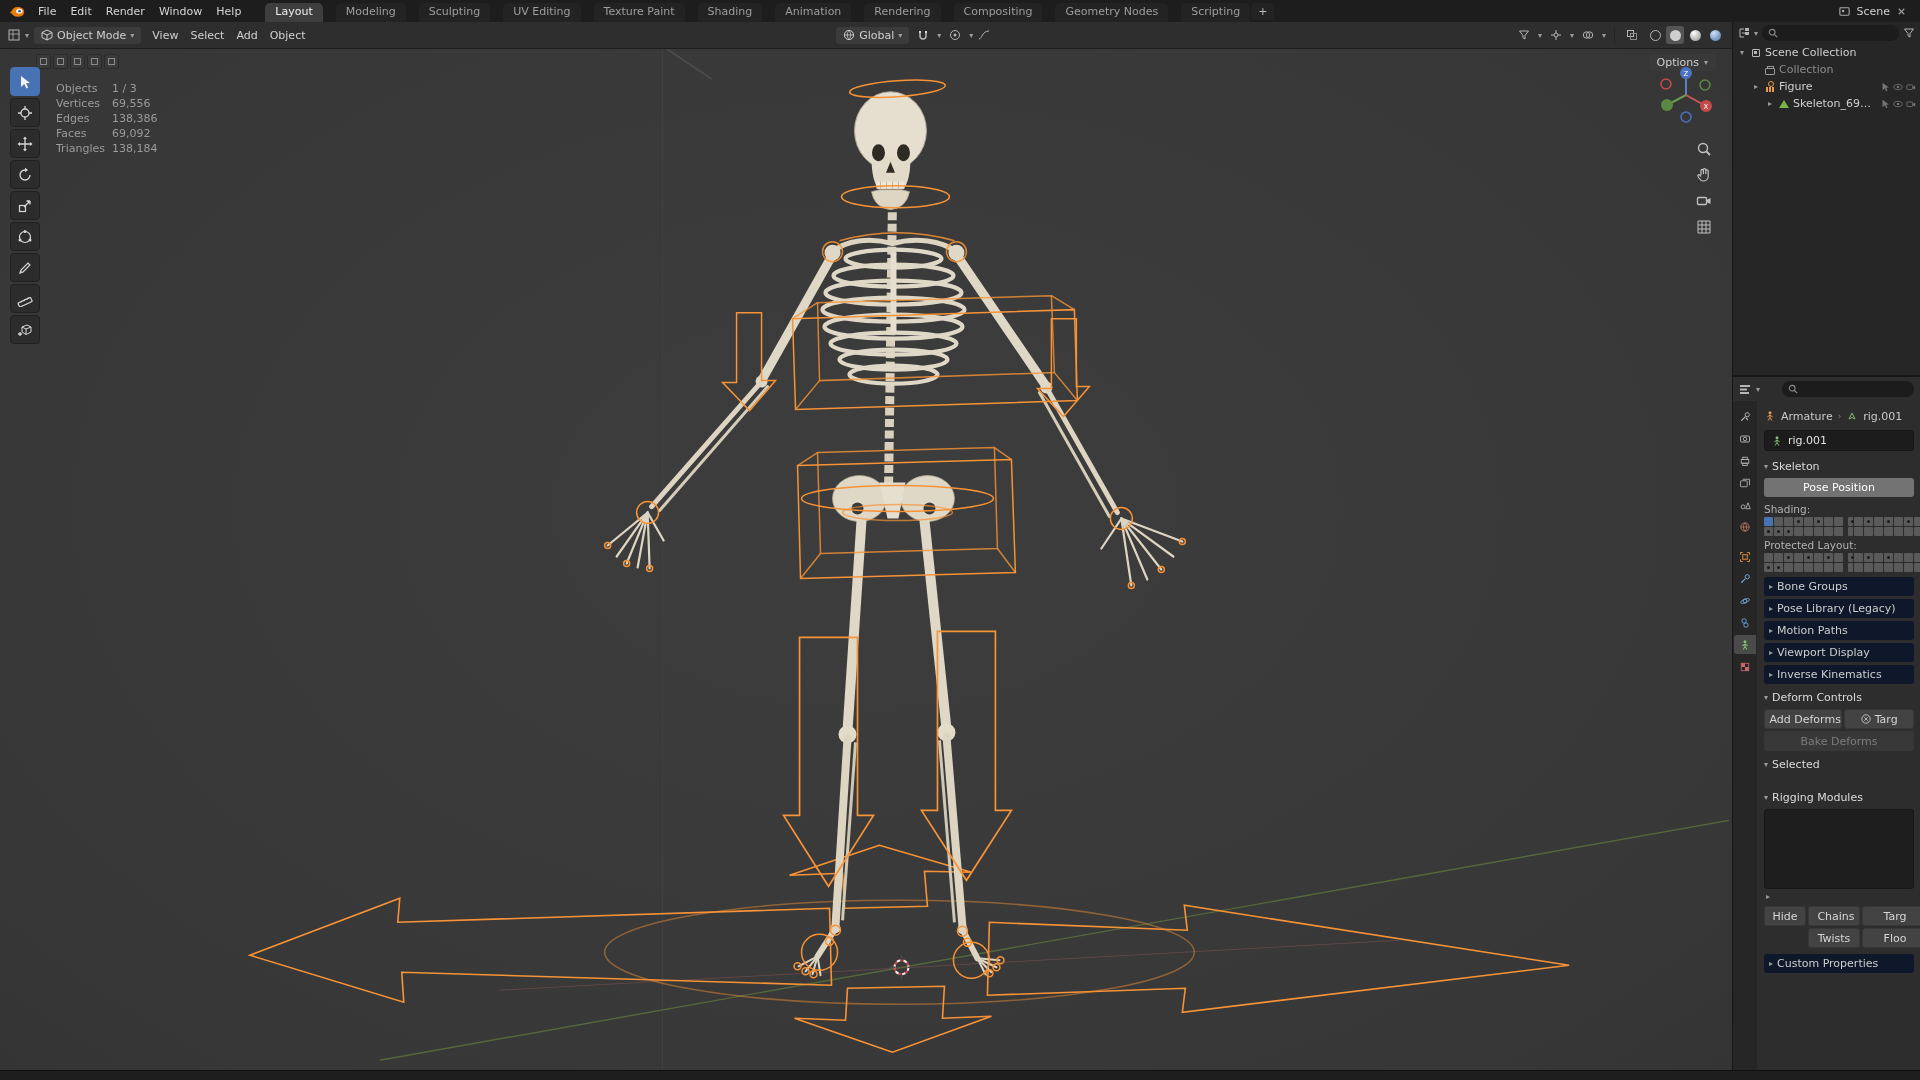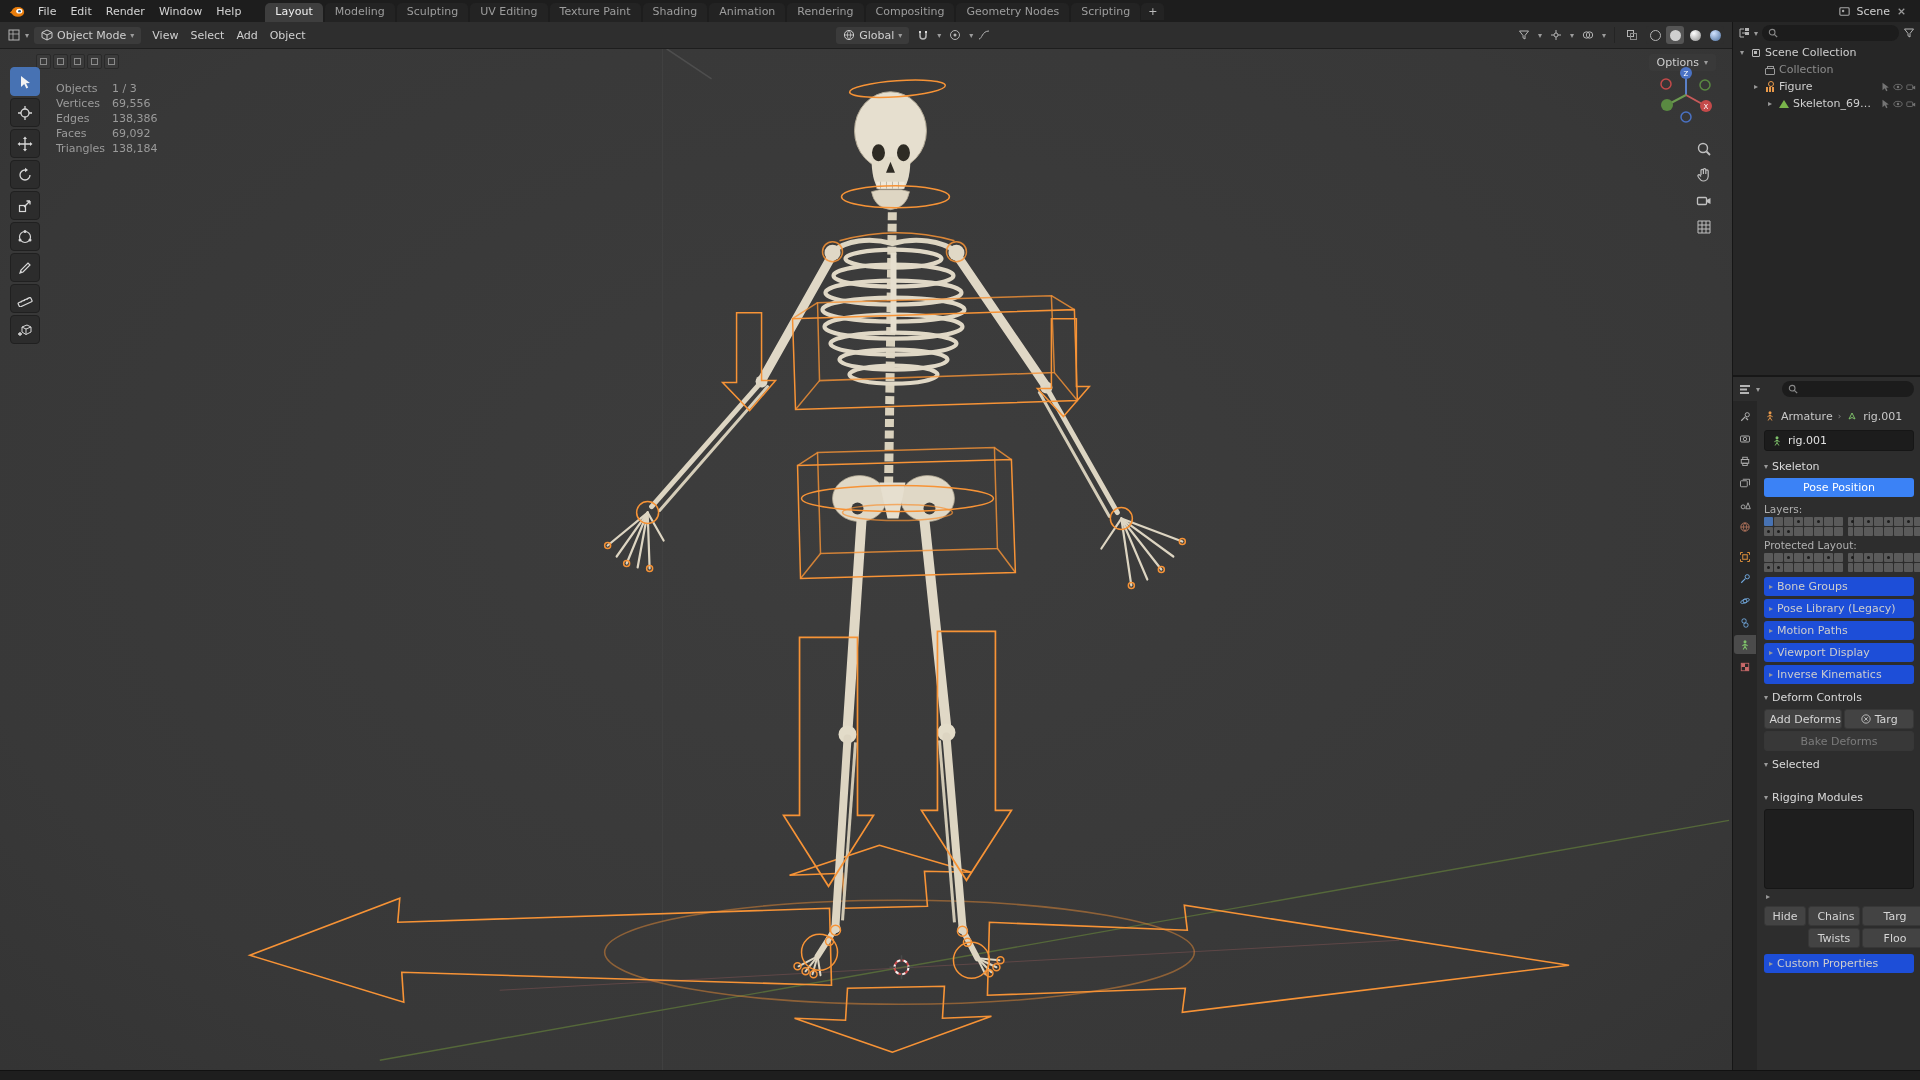--- a/index.html
+++ b/index.html
@@ -5,21 +5,21 @@
   html,body{margin:0;padding:0}
   body{width:1920px;height:1080px;overflow:hidden;background:#1b1b1b;
        font-family:"DejaVu Sans","Liberation Sans",sans-serif;font-size:11px;color:#cfcfcf}
   .row{display:flex;}
   svg{display:block}
 
   
   #topbar{height:22px;display:flex;align-items:center;background:#1d1d1d;padding:0 8px;gap:1px}
   #blender-logo{width:18px;height:16px;margin-right:4px}
   .menu{padding:2px 7px;border-radius:3px;color:#d4d4d4;cursor:default}
-  #tabs{display:flex;gap:2px;margin-left:16px;align-self:flex-end;height:19px}
+  #tabs{display:flex;gap:13px;margin-left:16px;align-self:flex-end;height:19px}
   .tab{padding:2px 10px 3px;color:#9d9d9d;border-radius:5px 5px 0 0;background:#232323;white-space:nowrap}
   .tab.active{background:#3e3e3e;color:#f0f0f0}
   .tab.plus{padding:2px 7px;color:#bdbdbd}
   #topbar-right{margin-left:auto;display:flex;align-items:center;gap:5px;padding-right:4px}
   .ticon{width:13px;height:13px}
 
   
   #main{display:flex;height:1048px}
   #left-col{flex:1;display:flex;flex-direction:column;min-width:0}
   #vheader{height:26px;background:#2e2e2e;border-bottom:1px solid #1e1e1e;display:flex;align-items:center;padding:0 8px;gap:5px}
@@ -88,23 +88,23 @@
   .ptab{width:22px;height:19px;display:flex;align-items:center;justify-content:center;border-radius:3px 0 0 3px}
   .ptab.active{background:#4b4b4b}
   .ptab.gap{margin-top:8px}
   #prop-content{flex:1;padding:5px 6px 20px 7px;overflow:hidden;min-width:0}
 
   .breadcrumb{display:flex;align-items:center;gap:5px;height:20px;color:#c9c9c9}
   .bsep{color:#808080;font-size:9px}
   .name-field{display:flex;align-items:center;gap:5px;background:#1c1c1c;border:1px solid #161616;border-radius:3px;height:19px;padding:0 6px;margin:4px 0 6px}
   .sect{display:flex;align-items:center;gap:4px;height:19px;color:#dadada}
   .sect::before{content:"▾";font-size:8px;color:#9a9a9a}
-  .panel{display:flex;align-items:center;gap:4px;height:19px;background:#1d4ed8;border-radius:3px;margin:3px 0;padding:0 5px;color:#cdcdcd}
+  .panel{display:flex;align-items:center;gap:4px;height:19px;background:#0f172a;border-radius:3px;margin:3px 0;padding:0 5px;color:#cdcdcd}
   .panel::before{content:"▸";font-size:8px;color:#9a9a9a}
-  .pose-btn{height:19px;background:#3b82f6;border-radius:3px;color:#fff;display:flex;align-items:center;justify-content:center;margin:2px 0 6px}
+  .pose-btn{height:19px;background:#737373;border-radius:3px;color:#fff;display:flex;align-items:center;justify-content:center;margin:2px 0 6px}
   .mini-label{color:#b0b0b0;font-size:10.5px;margin:3px 0 2px}
   .lgrid{display:grid;grid-template-columns:repeat(16,9px);grid-auto-rows:9px;gap:1px;margin-bottom:3px}
   .lcell{background:#5a5a5a;border-radius:1px;position:relative}
   .lcell:nth-child(16n+9){margin-left:4px}
   .lcell[data-state="a"]{background:#4772b3}
   .lcell[data-state="d"]::after{content:"";position:absolute;left:3px;top:3px;width:3px;height:3px;border-radius:50%;background:#1d1d1d}
   .btn{height:18px;background:#434343;border:1px solid #373737;border-radius:3px;display:flex;align-items:center;justify-content:center;gap:4px;color:#d6d6d6;padding:0 5px;white-space:nowrap;overflow:hidden}
   .btn.dim{background:#383838;color:#7b7b7b}
   .btn-row{display:flex;gap:2px;margin:2px 0}
   .list-box{height:78px;background:#1e1e1e;border:1px solid #161616;border-radius:3px;margin:2px 0}
@@ -728,21 +728,21 @@
           <span style="color:#e2e2e2">rig.001</span>
         </div>
 
         <div class="sect">
               <span>Skeleton</span>
             </div>
         <div class="pose-btn">
               <span>Pose Position</span>
             </div>
 
-        <div class="mini-label">Layers:</div>
+        <div class="mini-label">Shading:</div>
         <div class="lgrid">
               <span class="lcell" data-state="a"></span>
               <span class="lcell" data-state="e"></span>
               <span class="lcell" data-state="e"></span>
               <span class="lcell" data-state="d"></span>
               <span class="lcell" data-state="e"></span>
               <span class="lcell" data-state="d"></span>
               <span class="lcell" data-state="e"></span>
               <span class="lcell" data-state="e"></span>
               <span class="lcell" data-state="d"></span>

